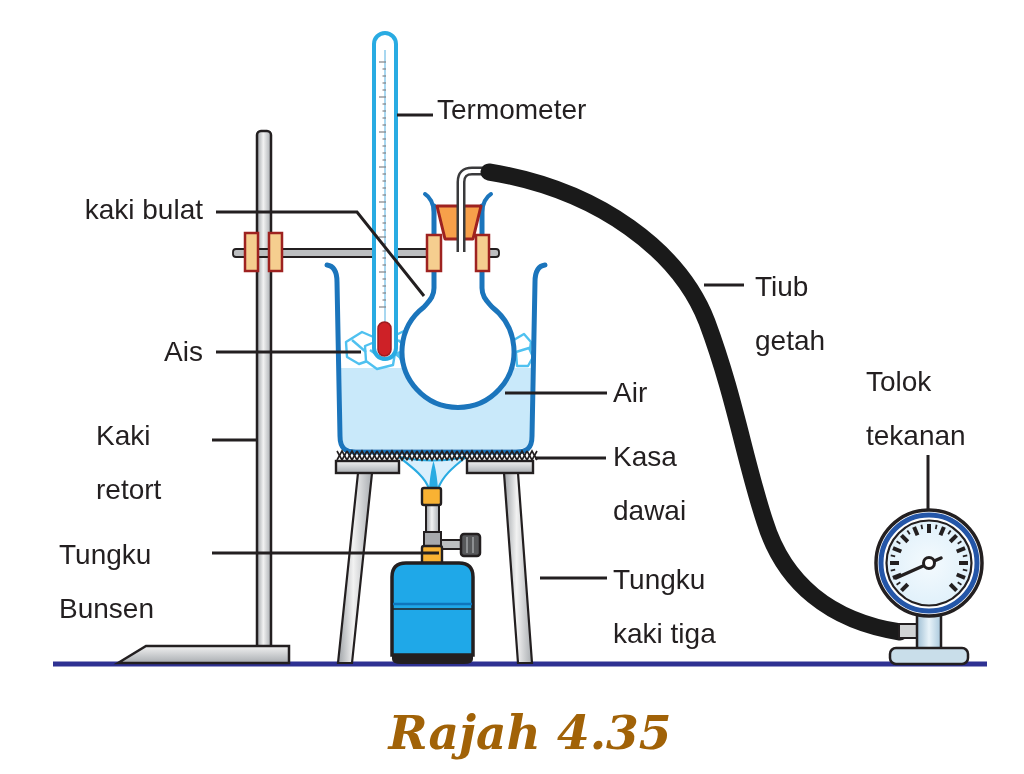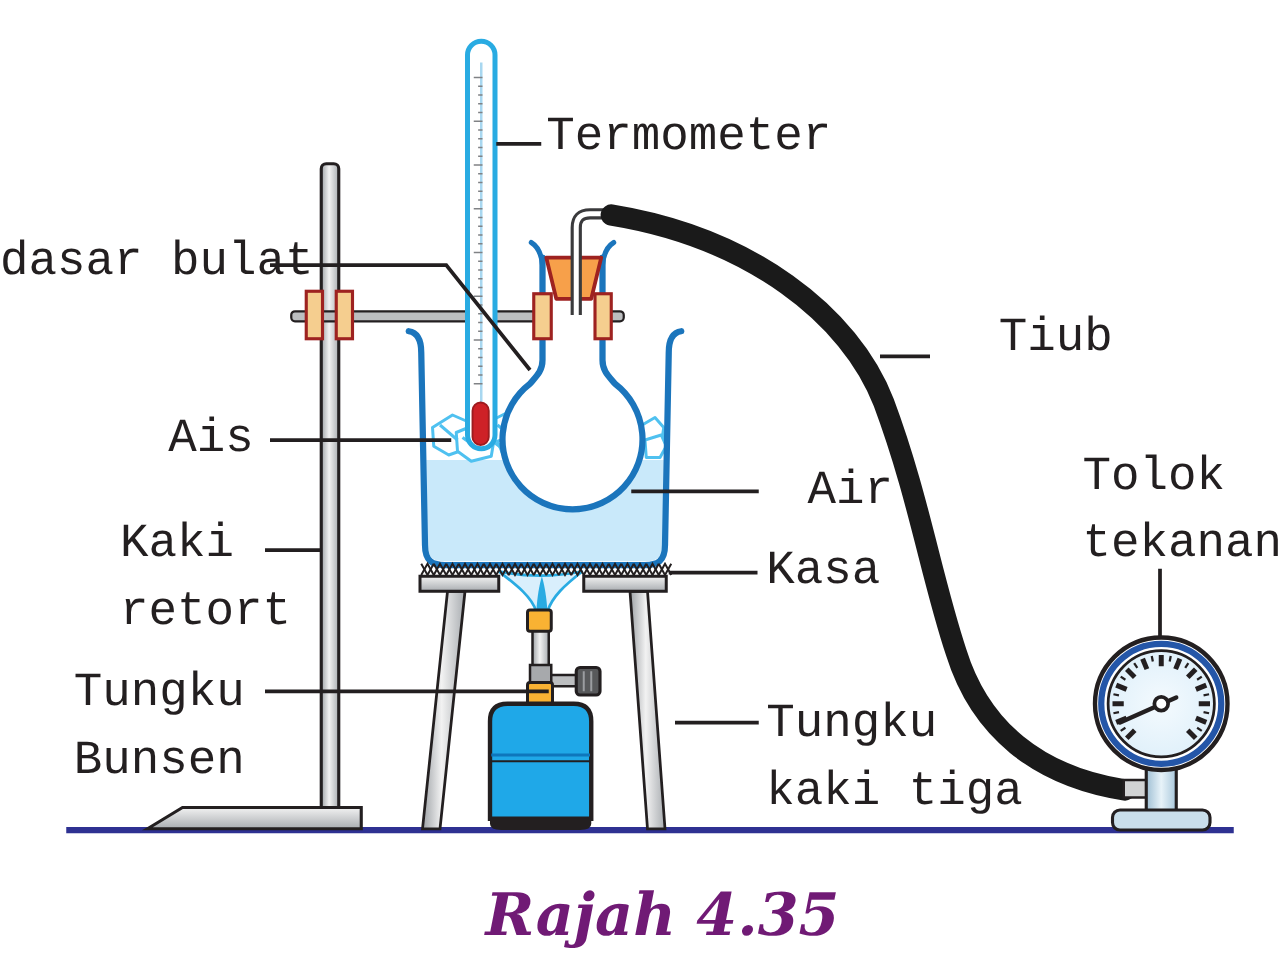--- a/index.html
+++ b/index.html
@@ -1,24 +1,24 @@
 <!DOCTYPE html>
 <html><head>
 <meta charset="utf-8">
 <style>
   html,body{margin:0;padding:0;background:#fff;}
   #stage{position:relative;width:1024px;height:774px;background:#ffffff;overflow:hidden;
          font-family:"Liberation Sans",sans-serif;}
   #diagram-svg{position:absolute;left:0;top:0;}
-  .lbl{position:absolute;color:#231F20;font-size:38px;line-height:54px;white-space:nowrap;font-family:Liberation Mono, monospace;}
+  .lbl{position:absolute;color:#231F20;font-size:28px;line-height:54px;white-space:nowrap;}
   .lbl.right{text-align:right;}
   .lbl.center{text-align:left;}
   #caption{position:absolute;left:380px;top:705px;width:300px;text-align:center;
            font-family:"DejaVu Serif","Liberation Serif",serif;font-style:italic;font-weight:bold;
-           font-size:47px;color:#701a75;}
+           font-size:47px;color:#a16207;}
 </style>
 </head>
 <body>
 
 <div id="stage">
 
 <svg id="diagram-svg" width="1024" height="774" viewBox="0 0 1024 774">
   <defs>
     <linearGradient id="metalV" x1="0" y1="0" x2="1" y2="0">
       <stop offset="0" stop-color="#9EA2A6"></stop>
@@ -204,48 +204,50 @@
     <line x1="535" y1="458" x2="606" y2="458"></line>
     <line x1="540" y1="578" x2="607" y2="578"></line>
     <line x1="704" y1="285" x2="744" y2="285"></line>
     <line x1="928" y1="455" x2="928" y2="509"></line>
   </g>
 </svg>
 
 <div class="lbl" style="left:437px;top:83px;">Termometer</div>
 
 <div class="lbl right" style="left:0;width:203px;top:183px;">
-  <div>dasar bulat</div>
+  <div>kaki bulat</div>
 </div>
 
 <div class="lbl right" style="left:0;width:203px;top:325px;">Ais</div>
 
 <div class="lbl center" style="left:96px;width:120px;top:409px;">
   <div>Kaki</div>
   <div>retort</div>
 </div>
 
 <div class="lbl center" style="left:59px;width:160px;top:528px;">
   <div>Tungku</div>
   <div>Bunsen</div>
 </div>
 
-<div class="lbl" style="left:613px;top:366px;margin-left:33px;">Air</div>
+<div class="lbl" style="left:613px;top:366px;">Air</div>
 
 <div class="lbl" style="left:613px;top:430px;">
   <div>Kasa</div>
+  <div>dawai</div>
 </div>
 
 <div class="lbl" style="left:613px;top:553px;">
   <div>Tungku</div>
   <div>kaki tiga</div>
 </div>
 
-<div class="lbl" style="left:755px;top:244px;margin-left:44px;">
+<div class="lbl" style="left:755px;top:260px;">
   <div>Tiub</div>
+  <div>getah</div>
 </div>
 
 <div class="lbl center" style="left:866px;width:140px;top:355px;">
   <div>Tolok</div>
   <div>tekanan</div>
 </div>
 
 <div id="caption">Rajah 4.35</div>
 
 </div>

